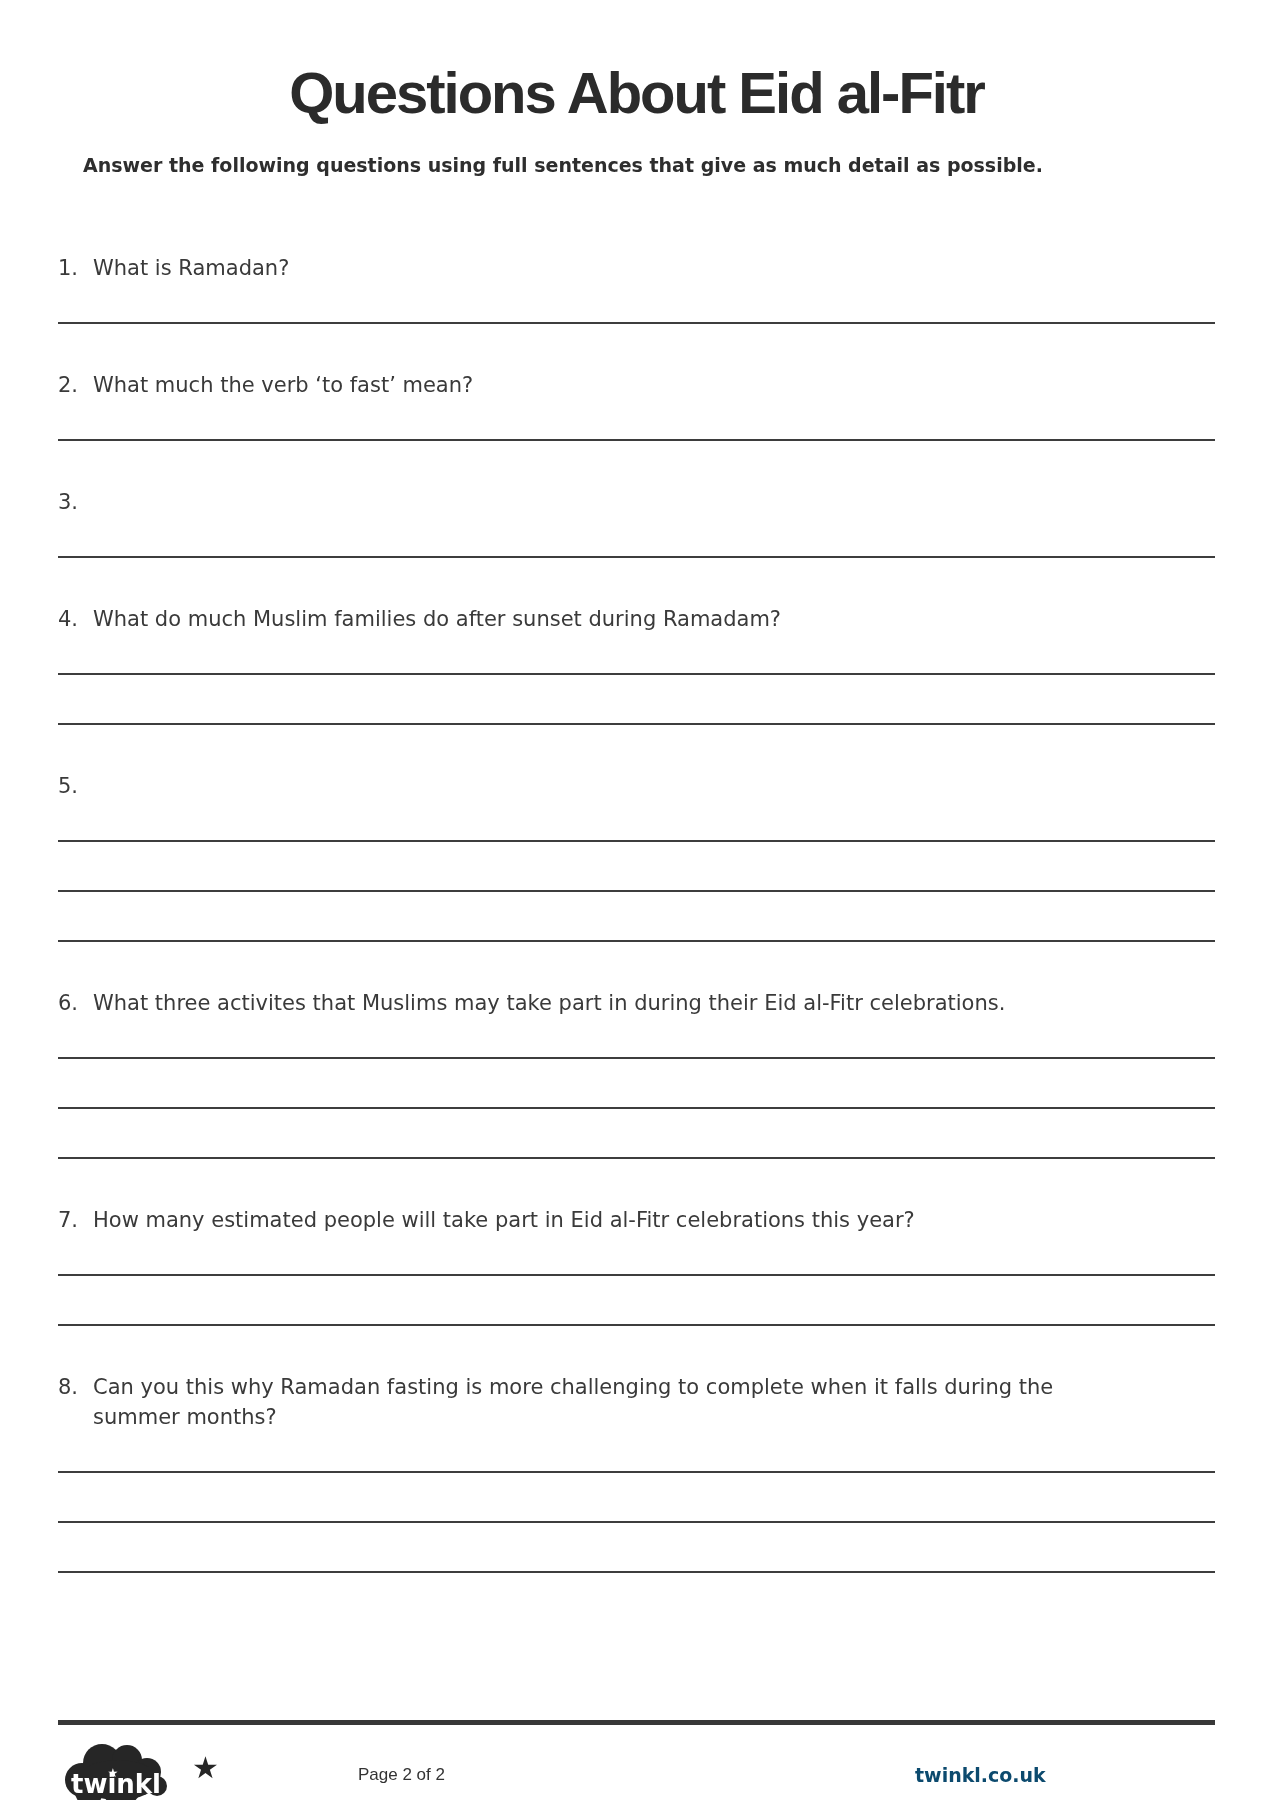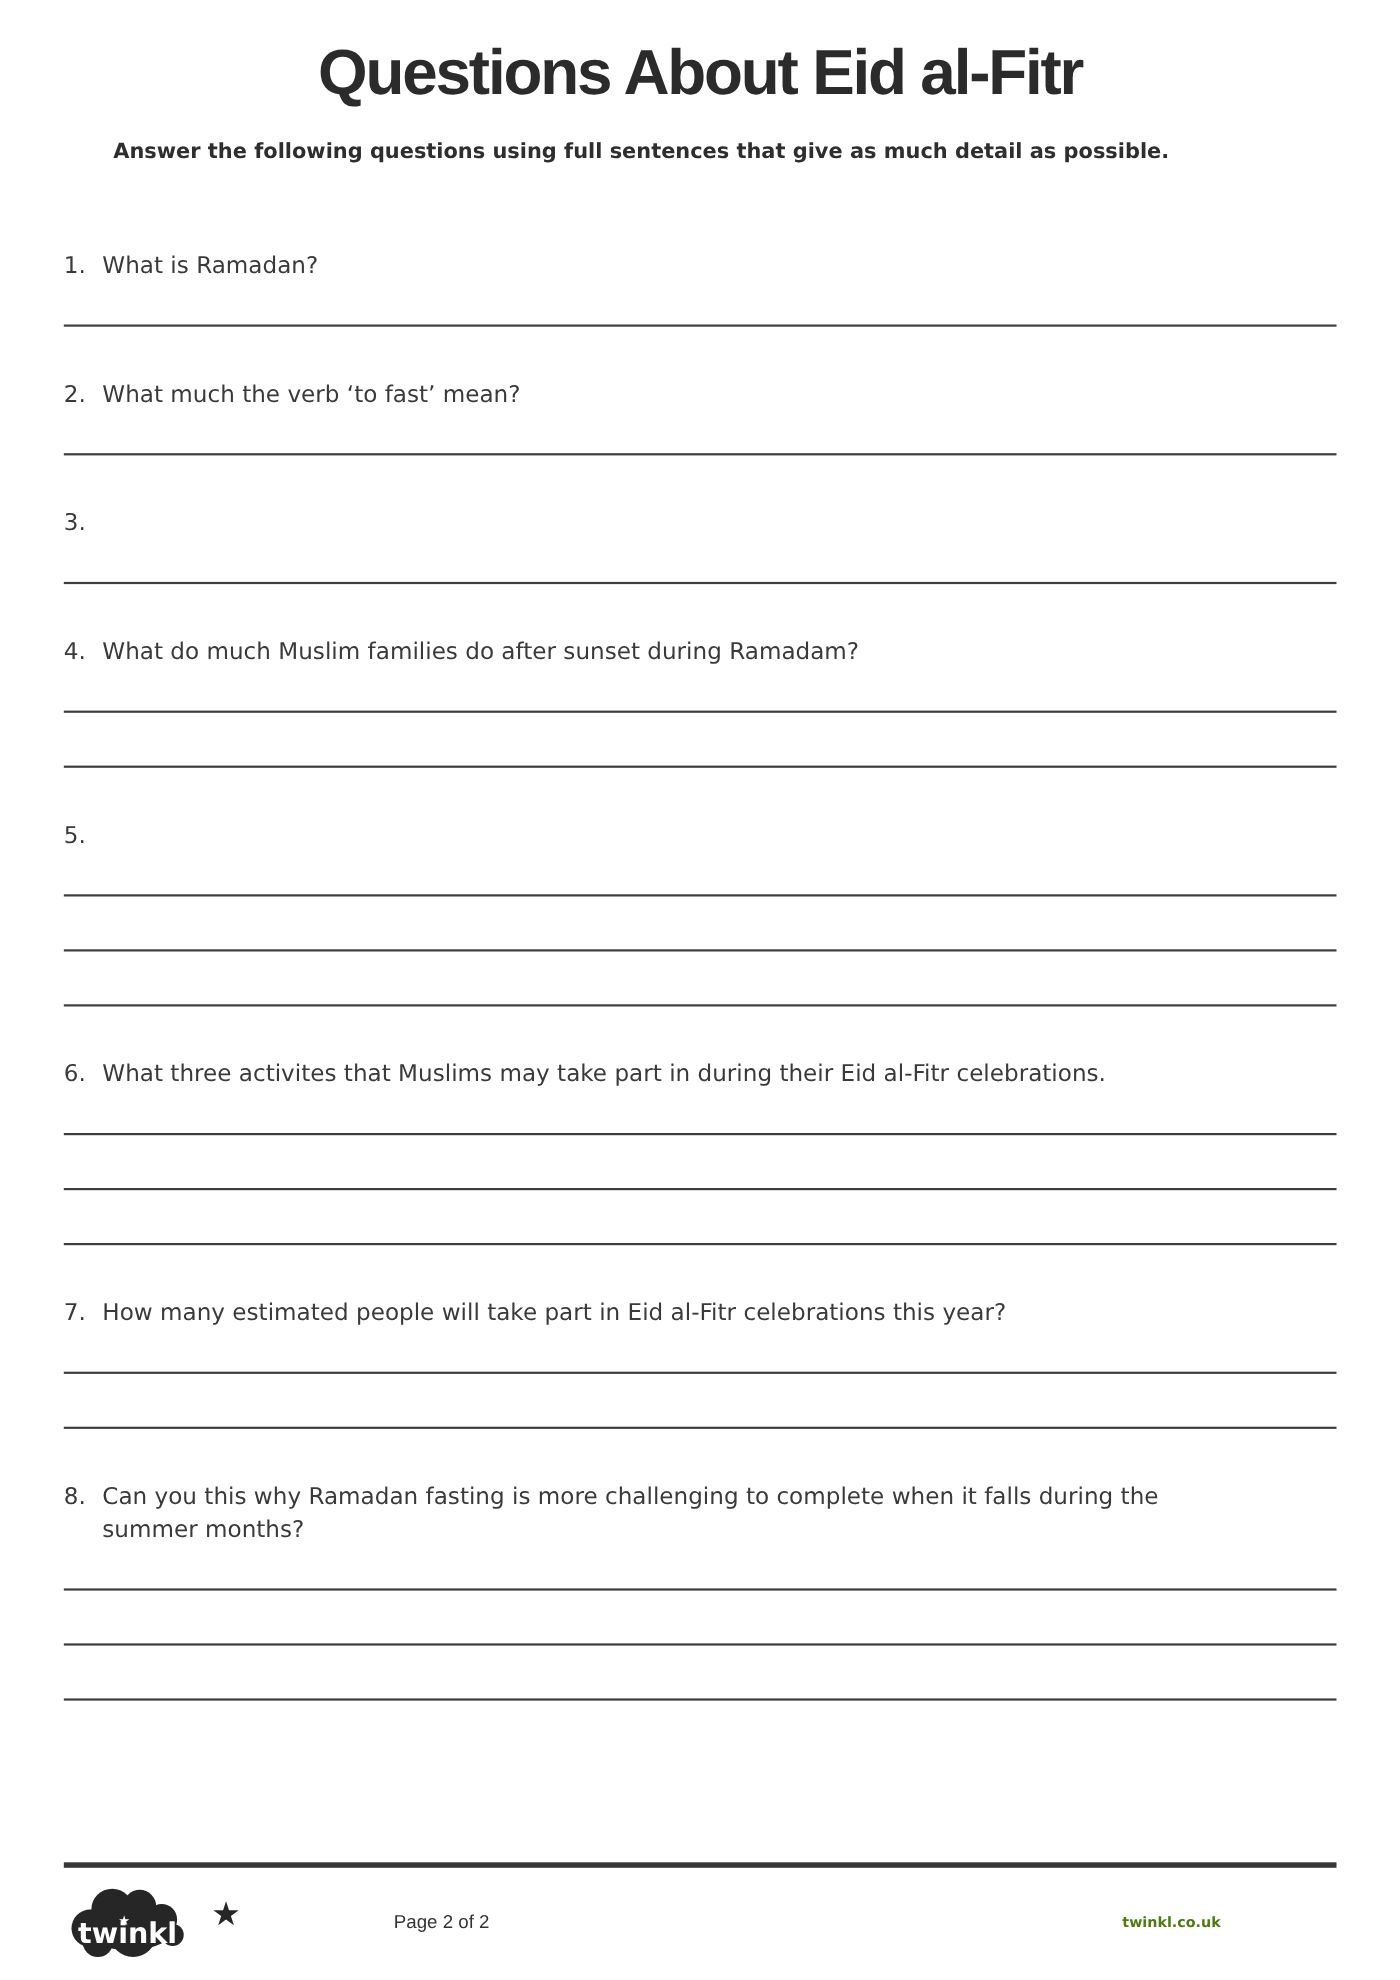--- a/index.html
+++ b/index.html
@@ -14,32 +14,32 @@
     font-family:"DejaVu Sans","Liberation Sans",sans-serif;
     color:var(--text-color);
     overflow:hidden;position:relative;
   }
   .page{
     width:1273px;height:1800px;
     padding:0 58px;
     position:relative;
   }
   .title{
-    margin-top:30px;
+    margin-top:57px;
     text-align:center;
     font-family:"Liberation Sans","DejaVu Sans",sans-serif;
     font-weight:700;
     font-size:58px;
     line-height:72px;
     letter-spacing:-2px;
     color:#2b2b2b;
   }
   .instructions{
     margin-top:22px;
-    margin-left:45px;
+    margin-left:25px;
     font-size:19px;
     font-weight:700;
     line-height:28px;
     color:#2e2e2e;
   }
   #questions{margin-top:0;}
   .question{margin-top:46px;}
   #questions .question:first-child{margin-top:74px;}
   .q-row{
     display:flex;
@@ -85,24 +85,24 @@
   }
   .footer-center{
     flex:1;
     text-align:left;
     font-family:"Liberation Sans","DejaVu Sans",sans-serif;
     font-size:17px;
     color:#333333;
   }
   .footer-right{
     width:300px;
-    text-align:center;
-    font-size:13px;
+    text-align:left;
+    font-size:19px;
     font-weight:700;
-    color:#4d7c0f;
+    color:#0c4a6e;
   }
   .black-star{
     font-size:30px;
     color:var(--logo-color);
     line-height:30px;
     margin-top:-14px;
   }
   .logo-svg{display:block;}
 </style>
 </head>

